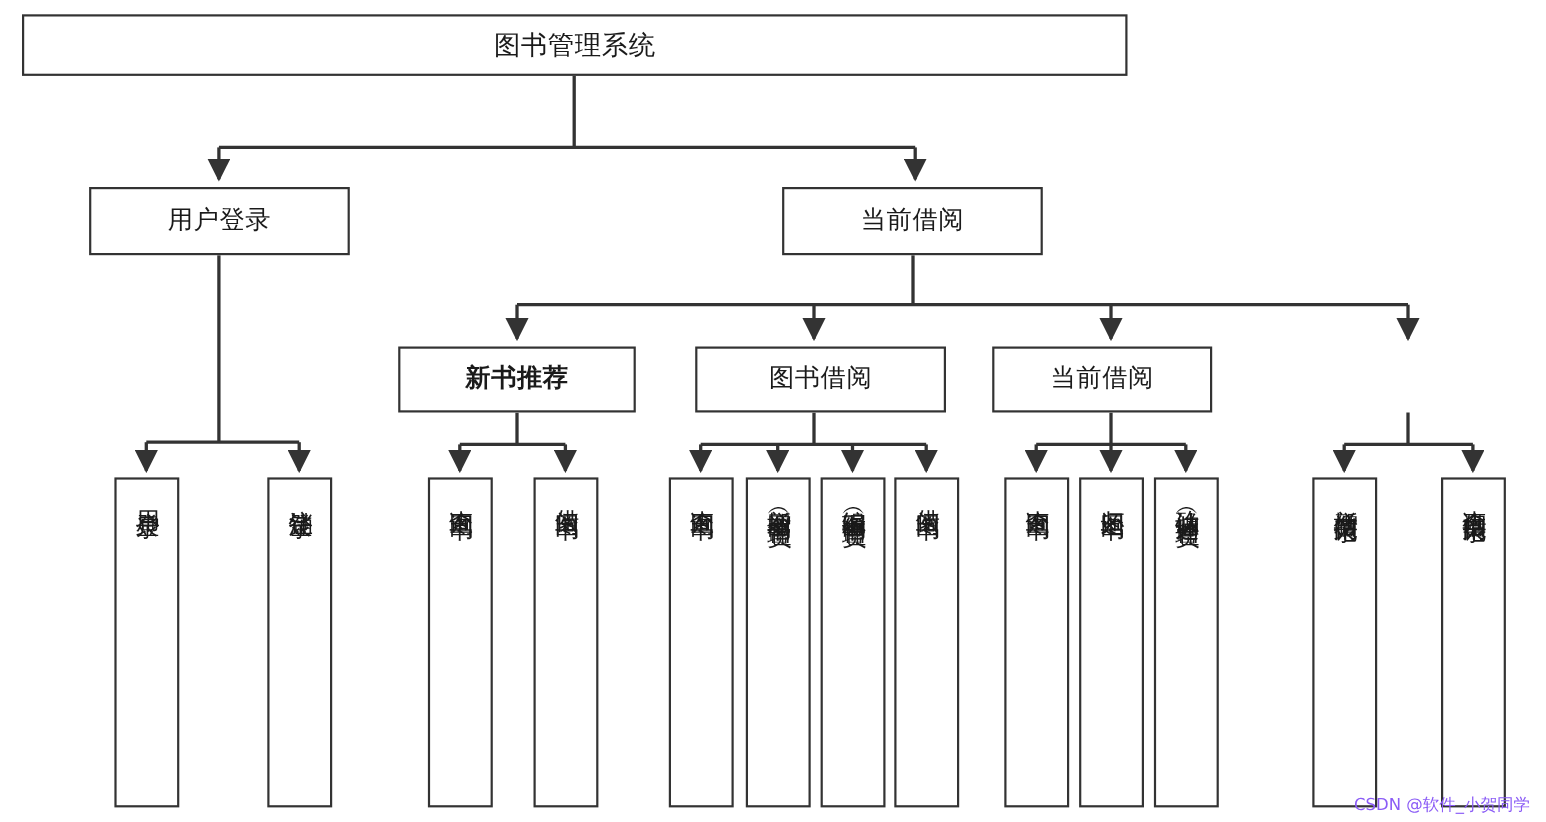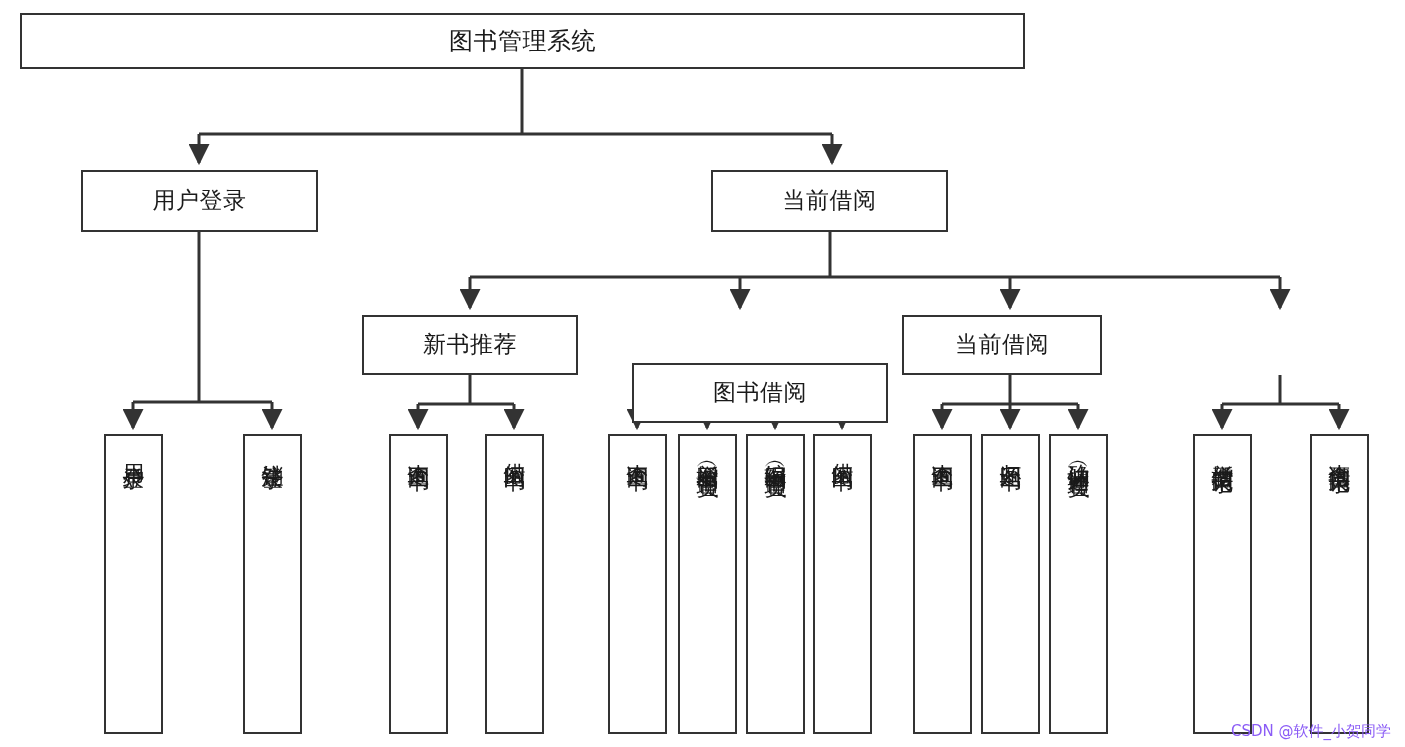--- a/index.html
+++ b/index.html
@@ -120,24 +120,24 @@
     <span class="label">图书管理系统</span>
   </div>
 
   <div class="node h" style="left:81px;top:170px;width:237px;height:62px;">
     <span class="label">用户登录</span>
   </div>
   <div class="node h" style="left:711px;top:170px;width:237px;height:62px;">
     <span class="label">当前借阅</span>
   </div>
 
-  <div class="node h" style="left:362px;top:315px;width:216px;height:60px;">
+  <div class="node h" style="left:362px;top:315px;width:216px;height:60px;font-weight:bold;">
     <span class="label">新书推荐</span>
   </div>
-  <div class="node h" style="left:632px;top:315px;width:256px;height:60px;margin-top:48px;">
+  <div class="node h" style="left:632px;top:315px;width:228px;height:60px;">
     <span class="label">图书借阅</span>
   </div>
   <div class="node h" style="left:902px;top:315px;width:200px;height:60px;">
     <span class="label">当前借阅</span>
   </div>
 
   <div class="node v" style="left:104px;top:434px;width:59px;height:300px;">
     <span class="label">用户登录</span>
   </div>
   <div class="node v" style="left:243px;top:434px;width:59px;height:300px;">

